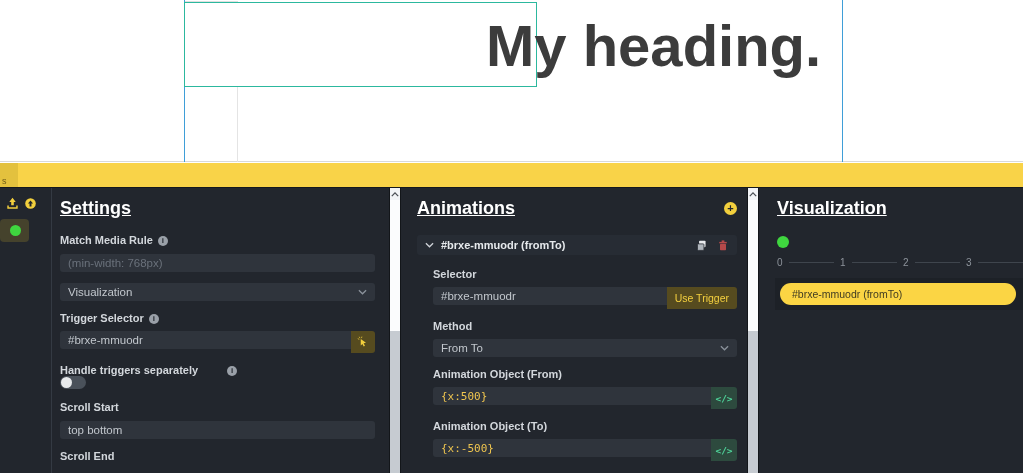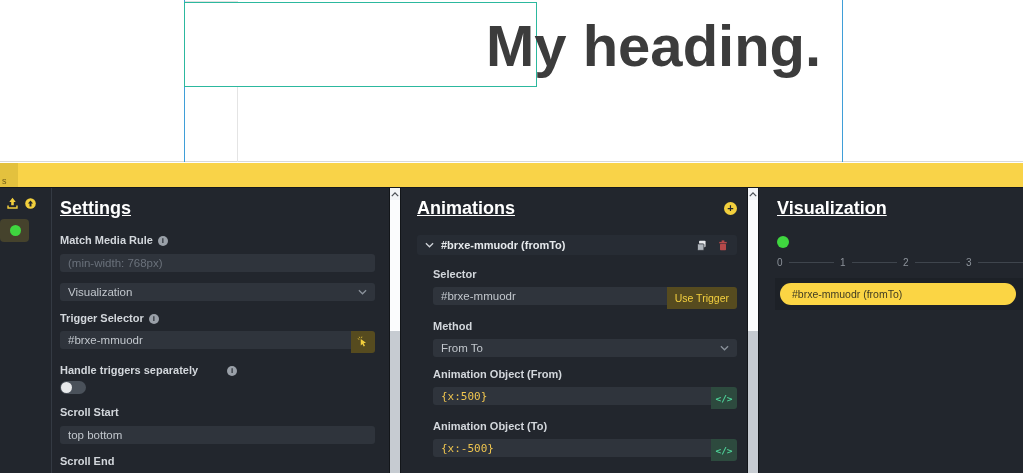--- a/index.html
+++ b/index.html
@@ -158,21 +158,21 @@
         <button class="attach-btn" style="width:24px;">
           <span>
             <svg width="12" height="12" viewBox="0 0 16 16">
               <path d="M5 4 L12 9 L8.8 9.7 L10.6 13 L9 13.9 L7.2 10.5 L5 12.5 Z" fill="#f2cf3d"></path>
               <path d="M3 1 L4 3 M1 3.5 L3 4.5 M6.5 0.8 L6 2.8" stroke="#f2cf3d" stroke-width="1" fill="none"></path>
             </svg>
           </span>
         </button>
       </div>
 
-      <div class="field-label" style="margin-bottom:5px;gap:29px;">
+      <div class="field-label" style="gap:29px;">
         <span>Handle triggers separately</span>
         <span class="info-icon">i</span>
       </div>
       <div class="toggle" style="margin-bottom:12px;">
         <div class="knob"></div>
       </div>
 
       <div class="field-label spacer-lbl">
         <span>Scroll Start</span>
       </div>

